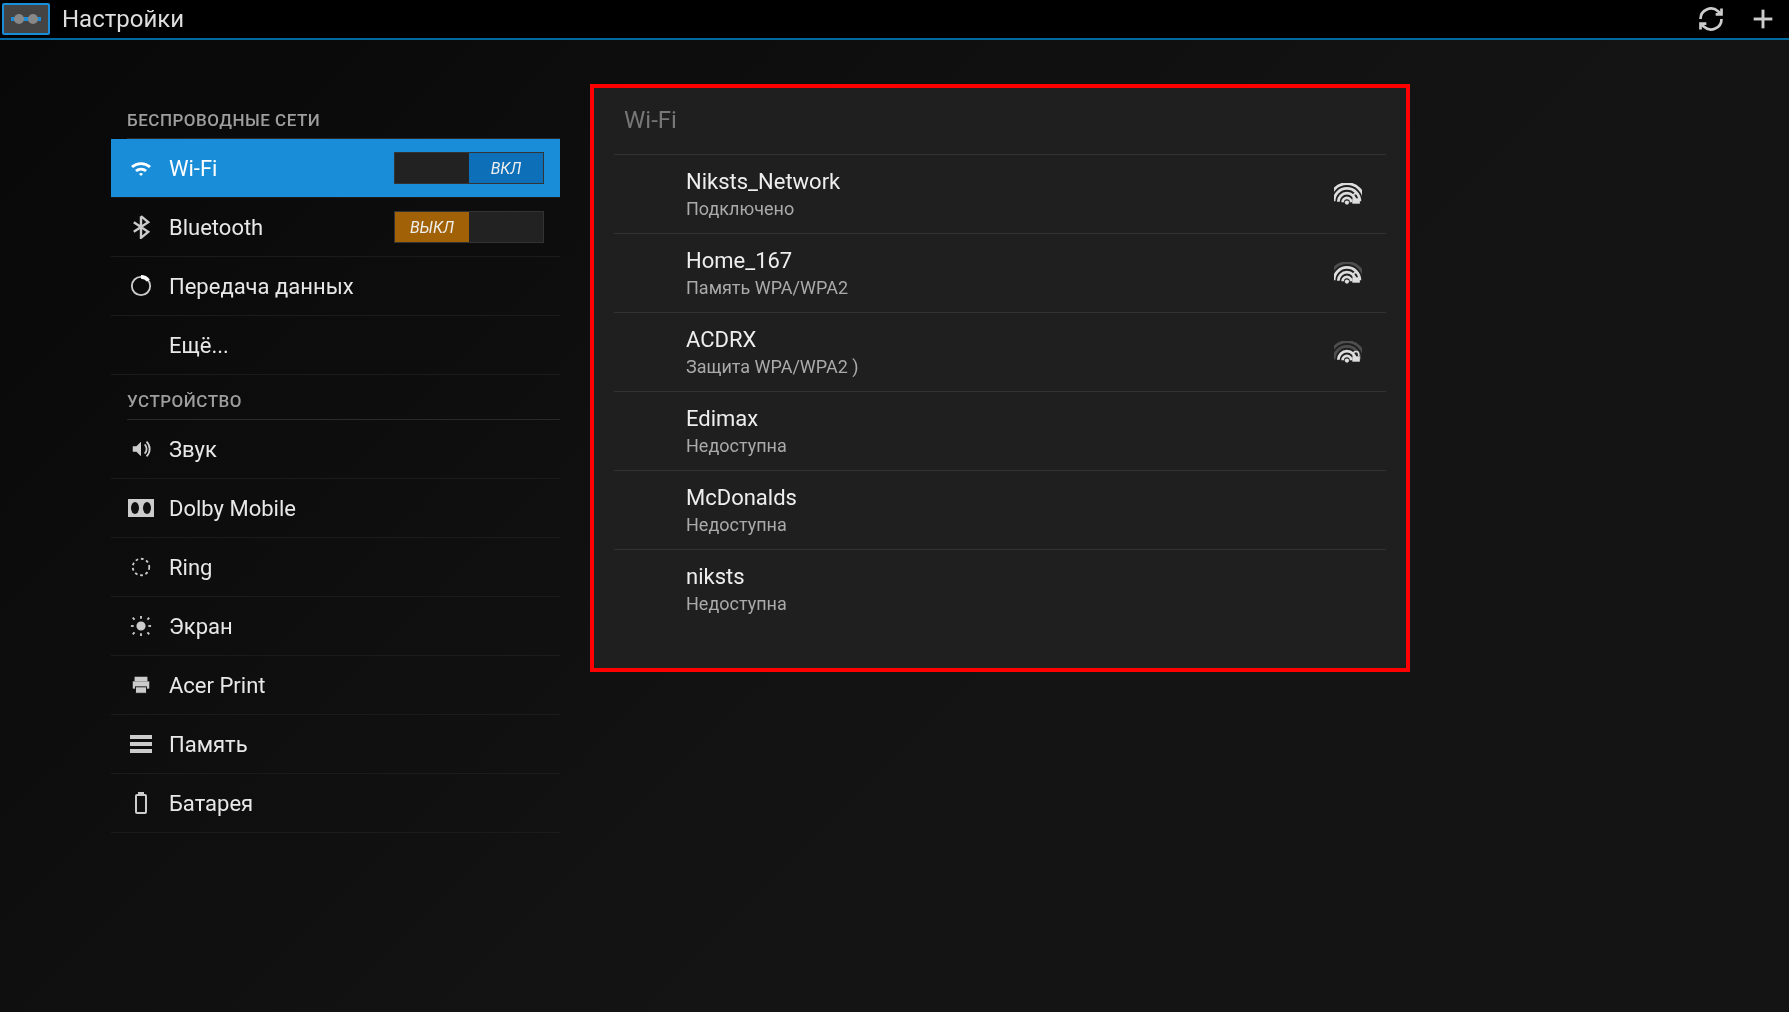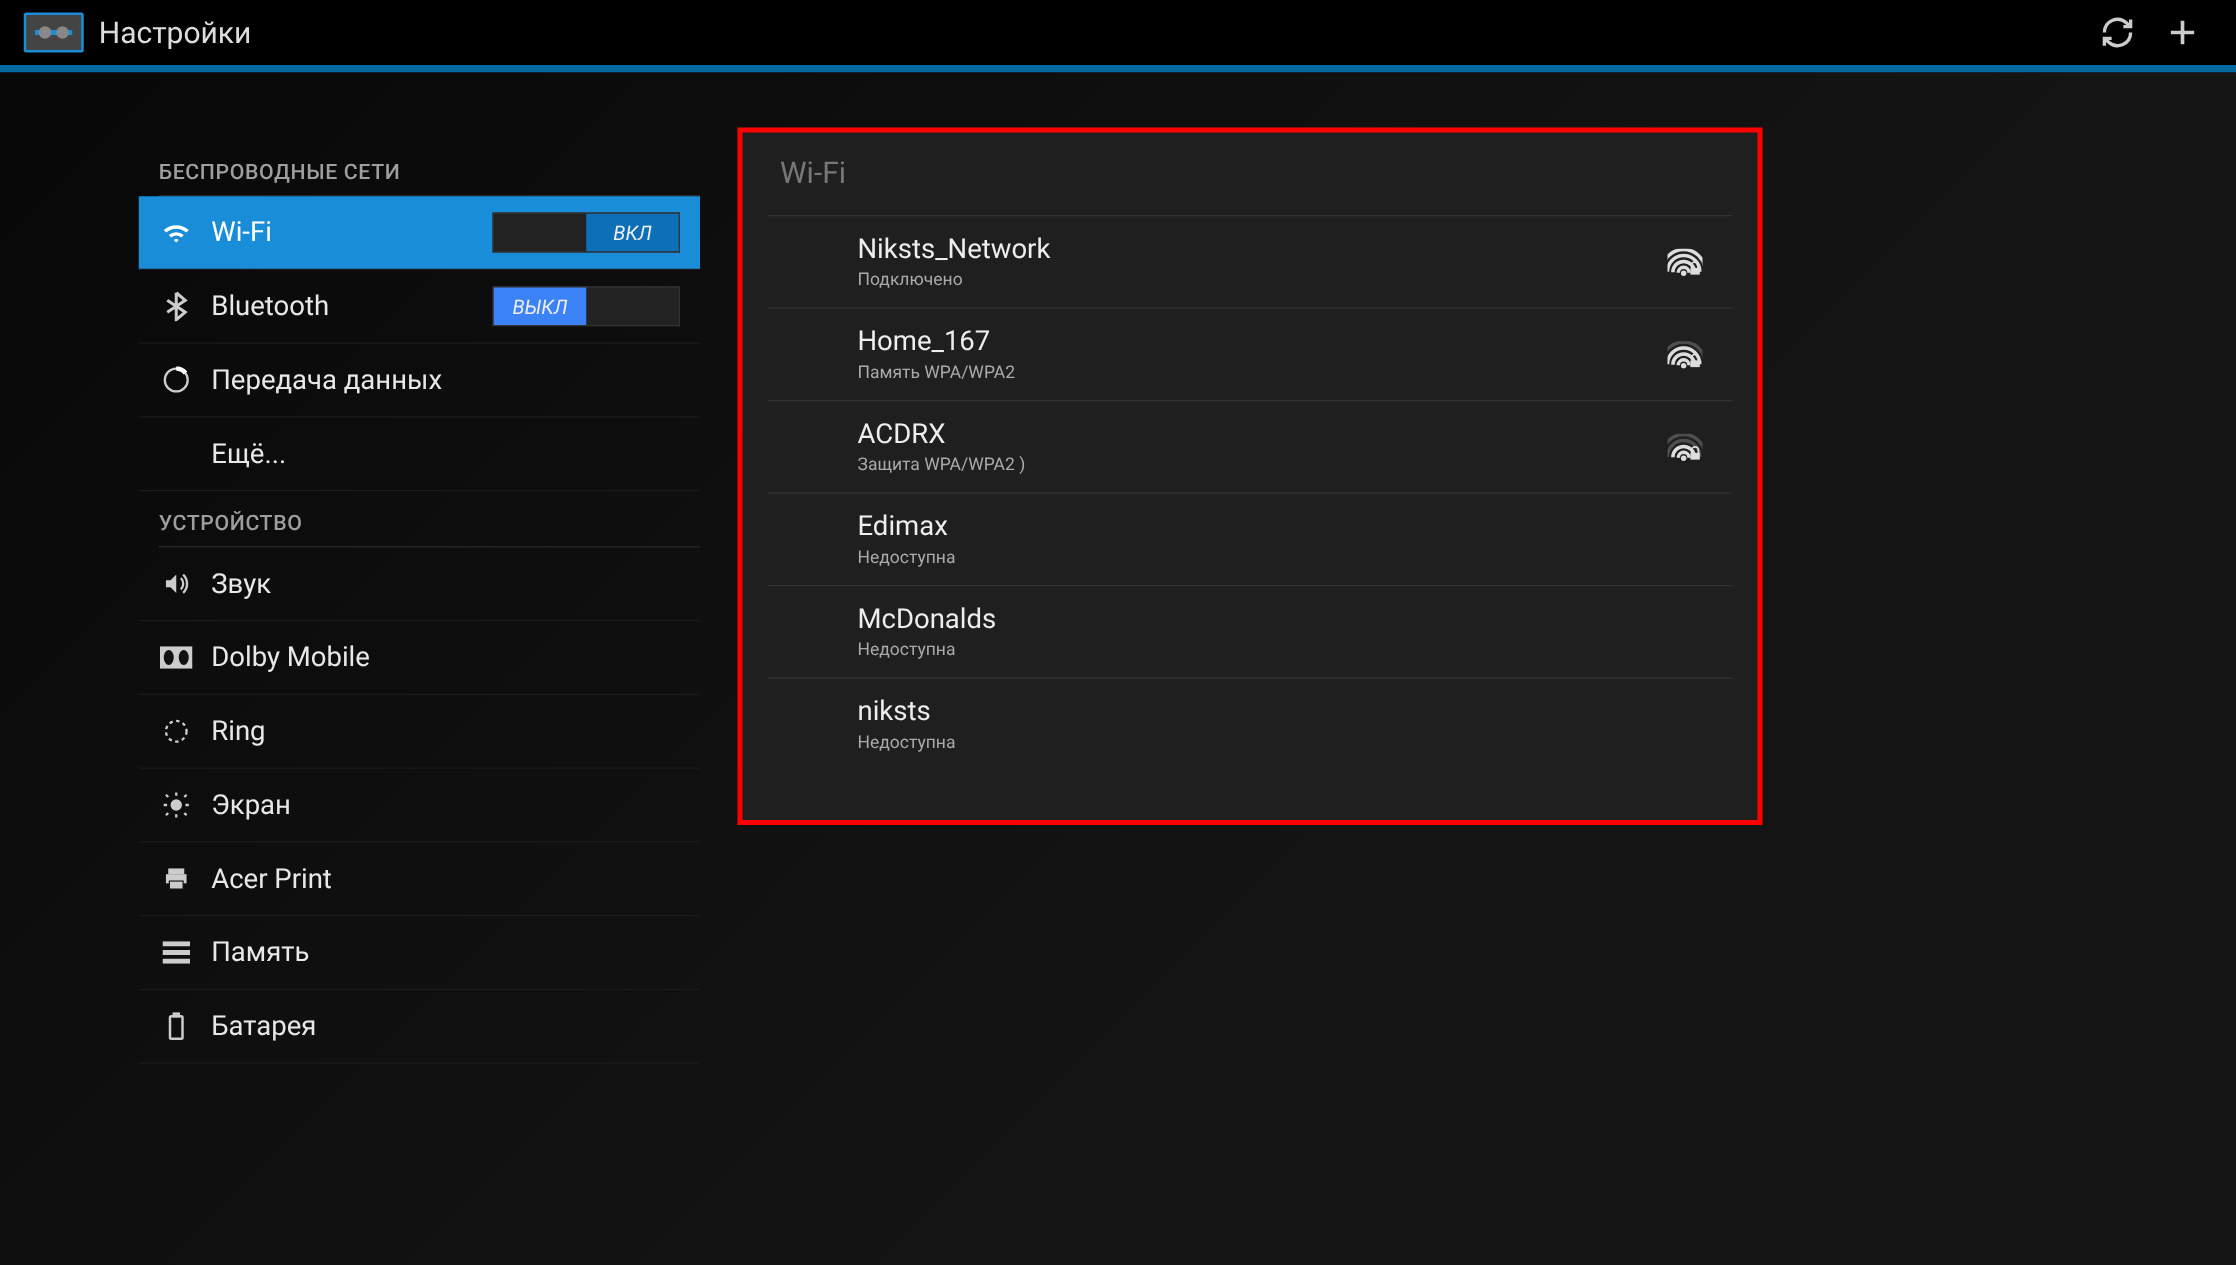--- a/index.html
+++ b/index.html
@@ -7,24 +7,24 @@
     font-family: Roboto, "Helvetica Neue", Arial, sans-serif;
     background: #0a0a0a;
     color: #e0e0e0;
     width: 1789px;
     height: 1012px;
     overflow: hidden;
   }
   .header {
     display: flex;
     align-items: center;
-    height: 58px;
-    padding: 0 19px;
+    height: 40px;
+    padding: 0 2px;
     background: #000;
-    border-bottom: 6px solid #0369a1;
+    border-bottom: 2px solid #0369a1;
   }
   .header-icon {
     width: 48px;
     height: 32px;
     border: 2px solid #1a8dd8;
     border-radius: 2px;
     display: flex;
     align-items: center;
     justify-content: center;
     margin-right: 12px;
@@ -96,21 +96,21 @@
   }
   .toggle-half {
     flex: 1;
     display: flex;
     align-items: center;
     justify-content: center;
     font-size: 16px;
     color: #eee;
   }
   .toggle.on .toggle-on { background: #0d6fb8; }
-  .toggle.off .toggle-off { background: #3b82f6; }
+  .toggle.off .toggle-off { background: #a16207; }
   .toggle.off .toggle-on { color:#666; }
   .toggle.on .toggle-off { color:#666; }
 
   .content {
     flex: 1;
     padding: 44px 60px 20px 30px;
     position: relative;
   }
   .highlight-box {
     border: 4px solid #ff0000;
@@ -126,21 +126,21 @@
   .network-item {
     display: flex;
     align-items: center;
     padding: 14px 0 14px 72px;
     border-top: 1px solid #333;
     cursor: pointer;
     position: relative;
   }
   .network-info { flex: 1; }
   .network-name { font-size: 22px; color: #eee; }
-  .network-status { font-size: 14px; color: #aaa; margin-top: 4px; }
+  .network-status { font-size: 18px; color: #aaa; margin-top: 4px; }
   .signal-icon { width: 26px; margin-right: 26px; }
   svg { display: block; }
 </style>
 </head>
 <body>
 
 <div class="header">
   <div class="header-icon">
     <svg width="30" height="14" viewBox="0 0 30 14">
         <rect x="0" y="5" width="30" height="4" fill="#1a8dd8"></rect>

